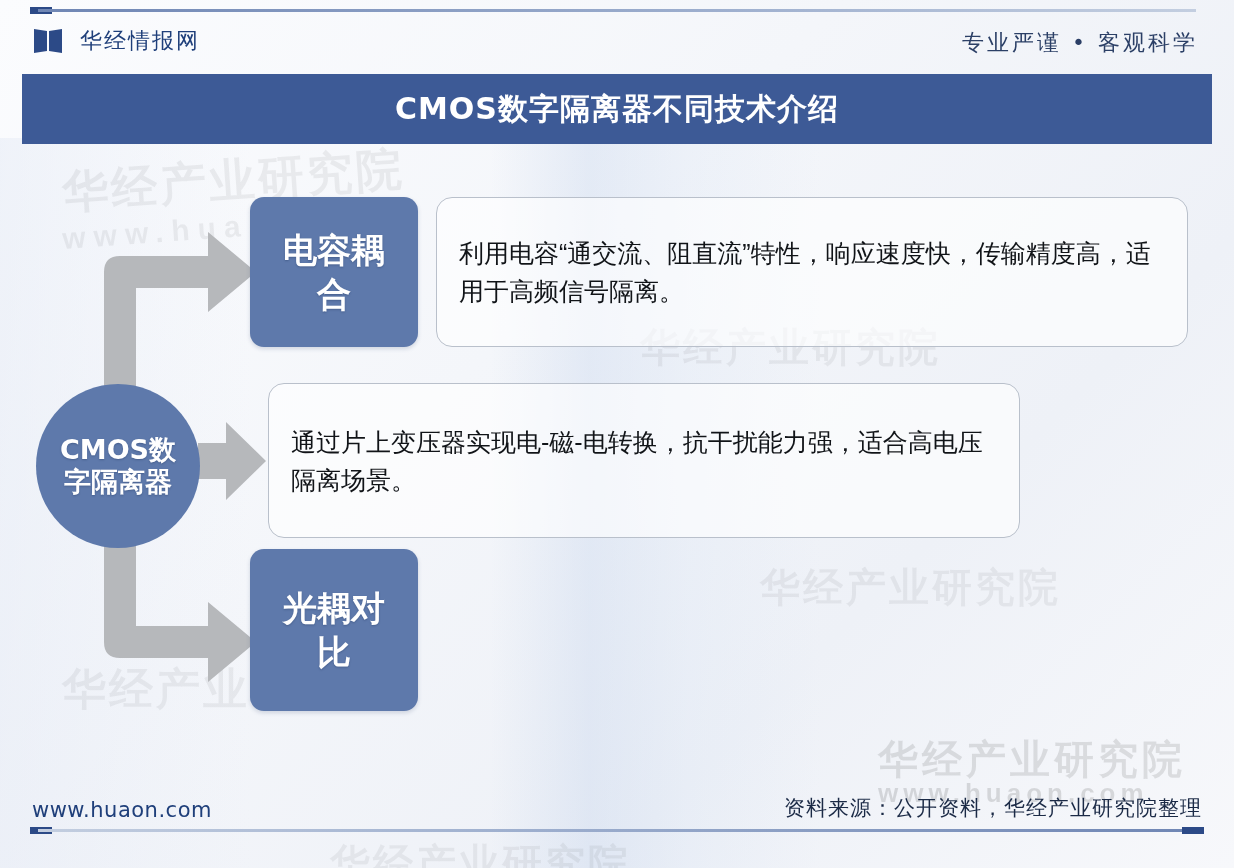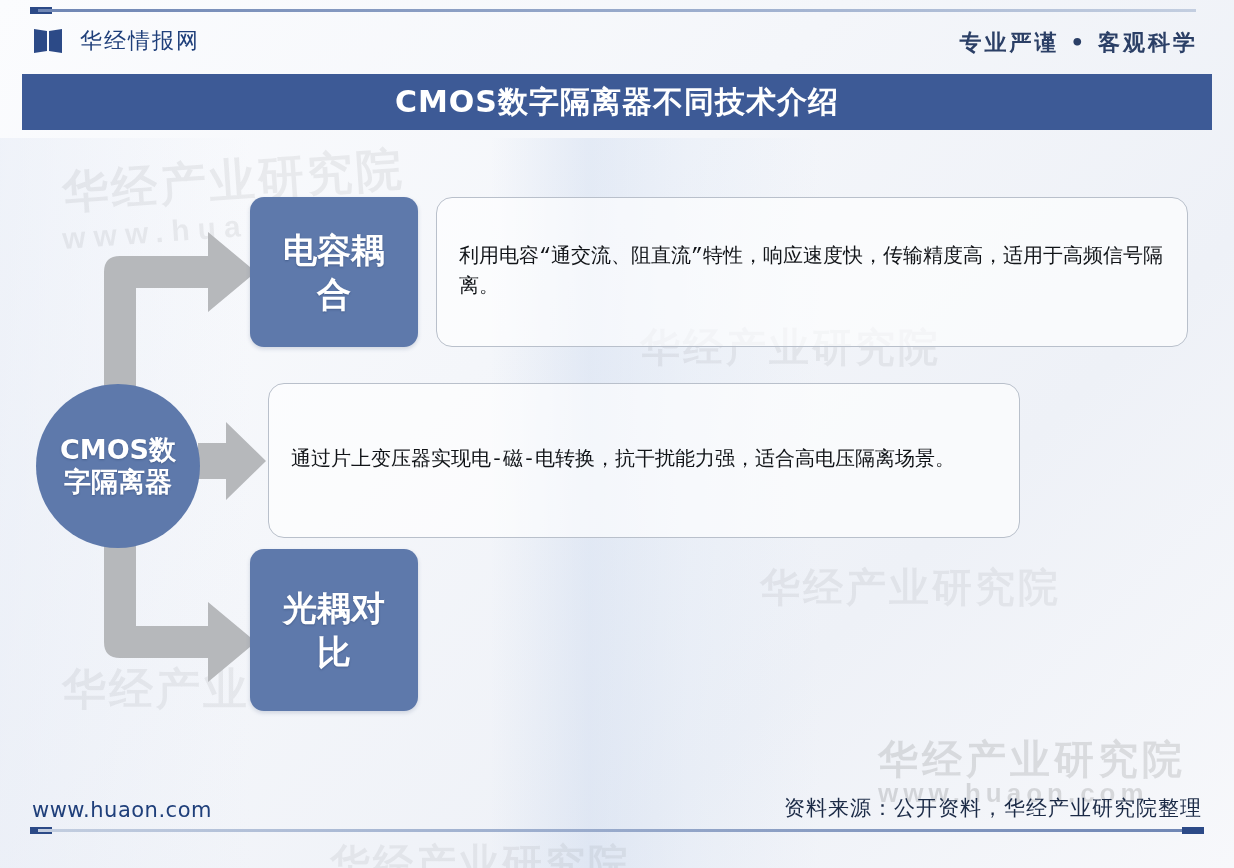--- a/index.html
+++ b/index.html
@@ -78,28 +78,27 @@
     letter-spacing: 2px;
     font-family: "DejaVu Sans", "Liberation Sans", sans-serif;
   }
   .slogan {
     position: absolute;
     right: 36px; top: 28px;
     font-size: 22px;
     color: #2b3f66;
     letter-spacing: 3px;
     font-family: "DejaVu Sans", "Liberation Sans", sans-serif;
-    font-weight: bold;
   }
 
   
   .title-band {
     position: absolute;
     left: 22px; top: 74px;
-    width: 1190px; height: 56px;
+    width: 1190px; height: 70px;
     background: #3d5a96;
     display: flex;
     align-items: center;
     justify-content: center;
   }
   .title-text {
     color: #ffffff;
     font-size: 30px;
     font-weight: bold;
     letter-spacing: 1px;
@@ -176,24 +175,24 @@
     width: 752px;
     border: 1px solid #b9c0cb;
     border-radius: 16px;
     background: rgba(255,255,255,0.62);
     display: flex;
     align-items: center;
     padding: 0 22px;
     box-sizing: border-box;
   }
   .desc-text {
-    font-size: 20px;
+    font-size: 25px;
     color: #111418;
     line-height: 1.52;
-    font-family: Liberation Mono, monospace;
+    font-family: Liberation Sans, sans-serif;
   }
 
   .h1 { height: 150px; }
   .h2 { height: 155px; }
   .h3 { height: 162px; }
 
   
   .rule-bot {
     position: absolute;
     left: 38px; bottom: 36px;

